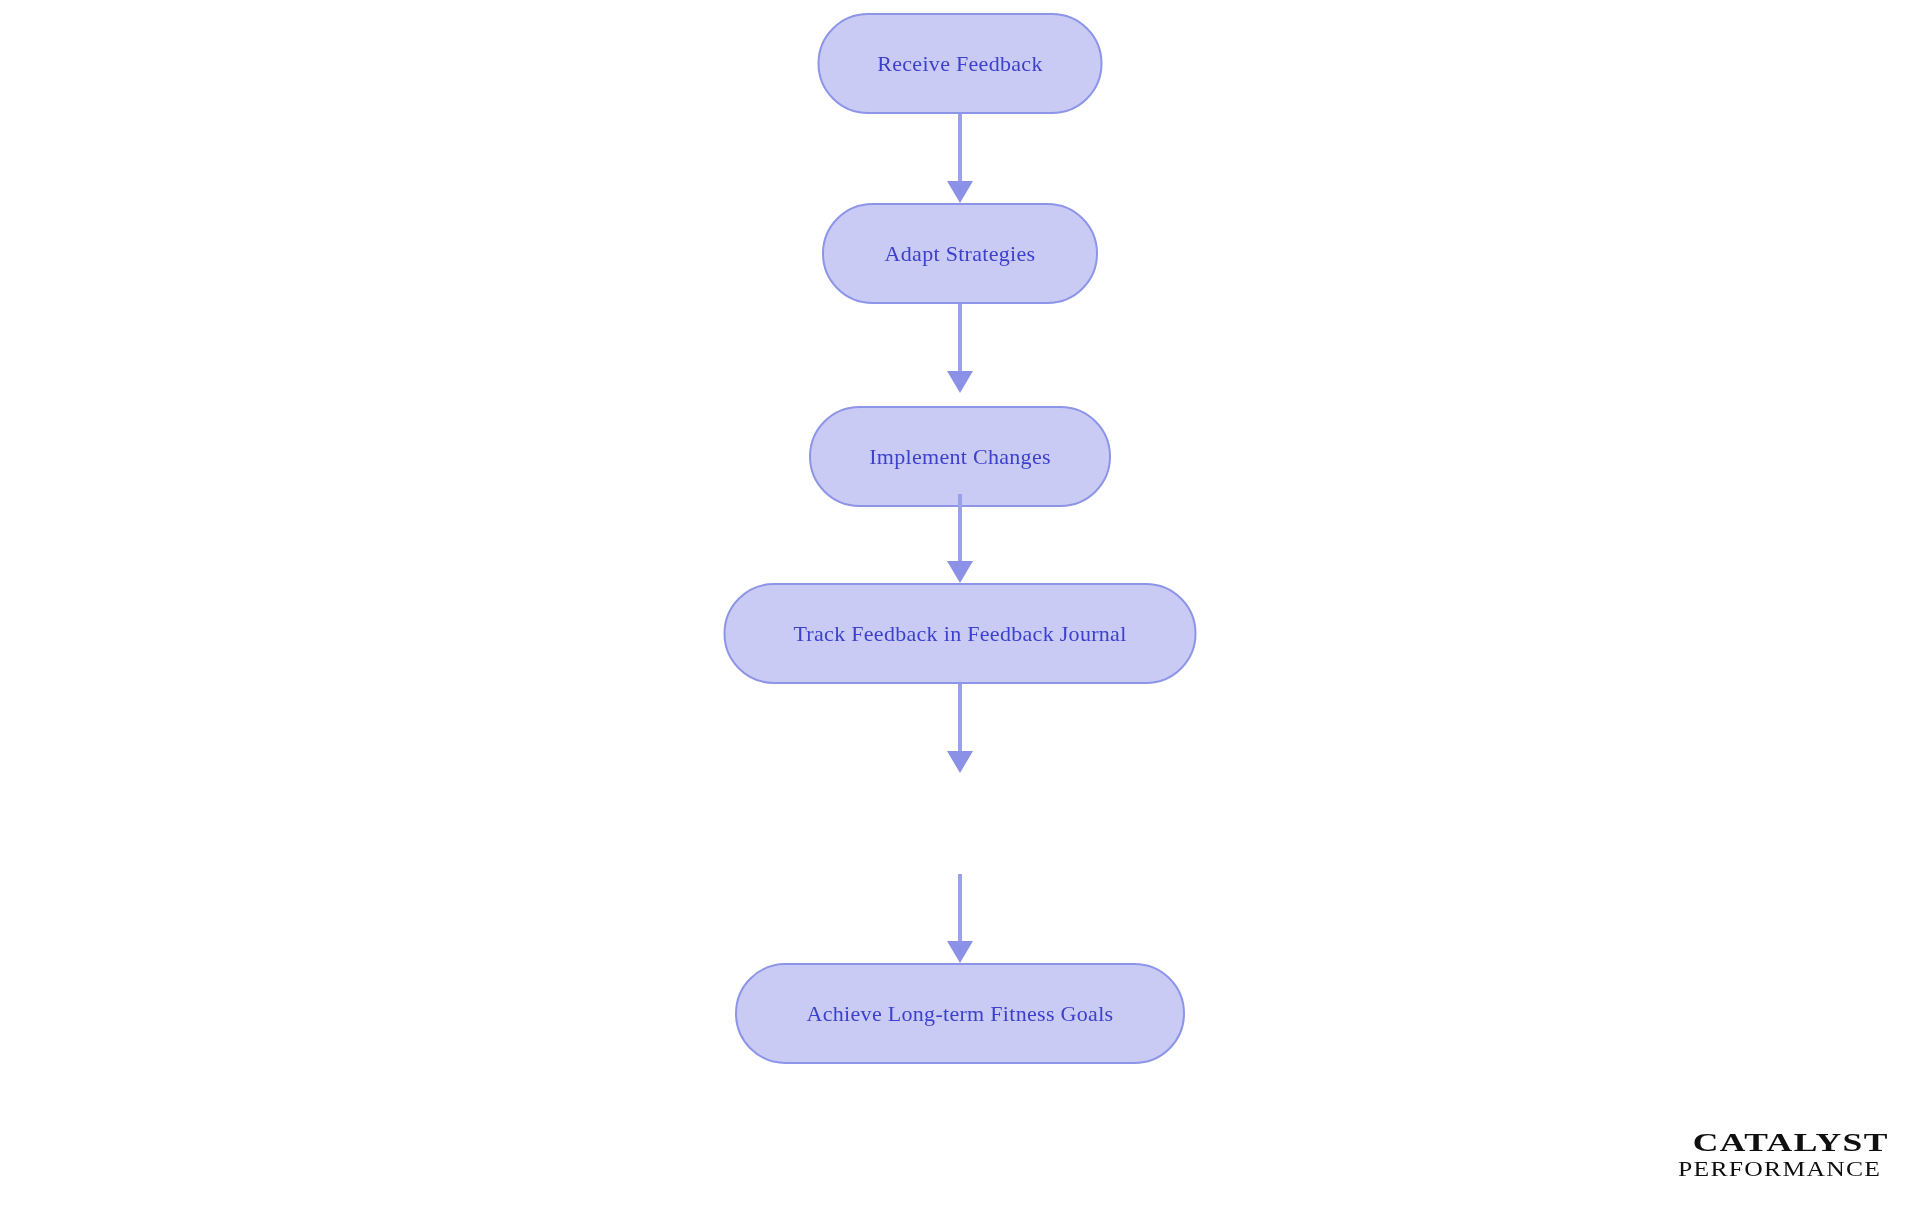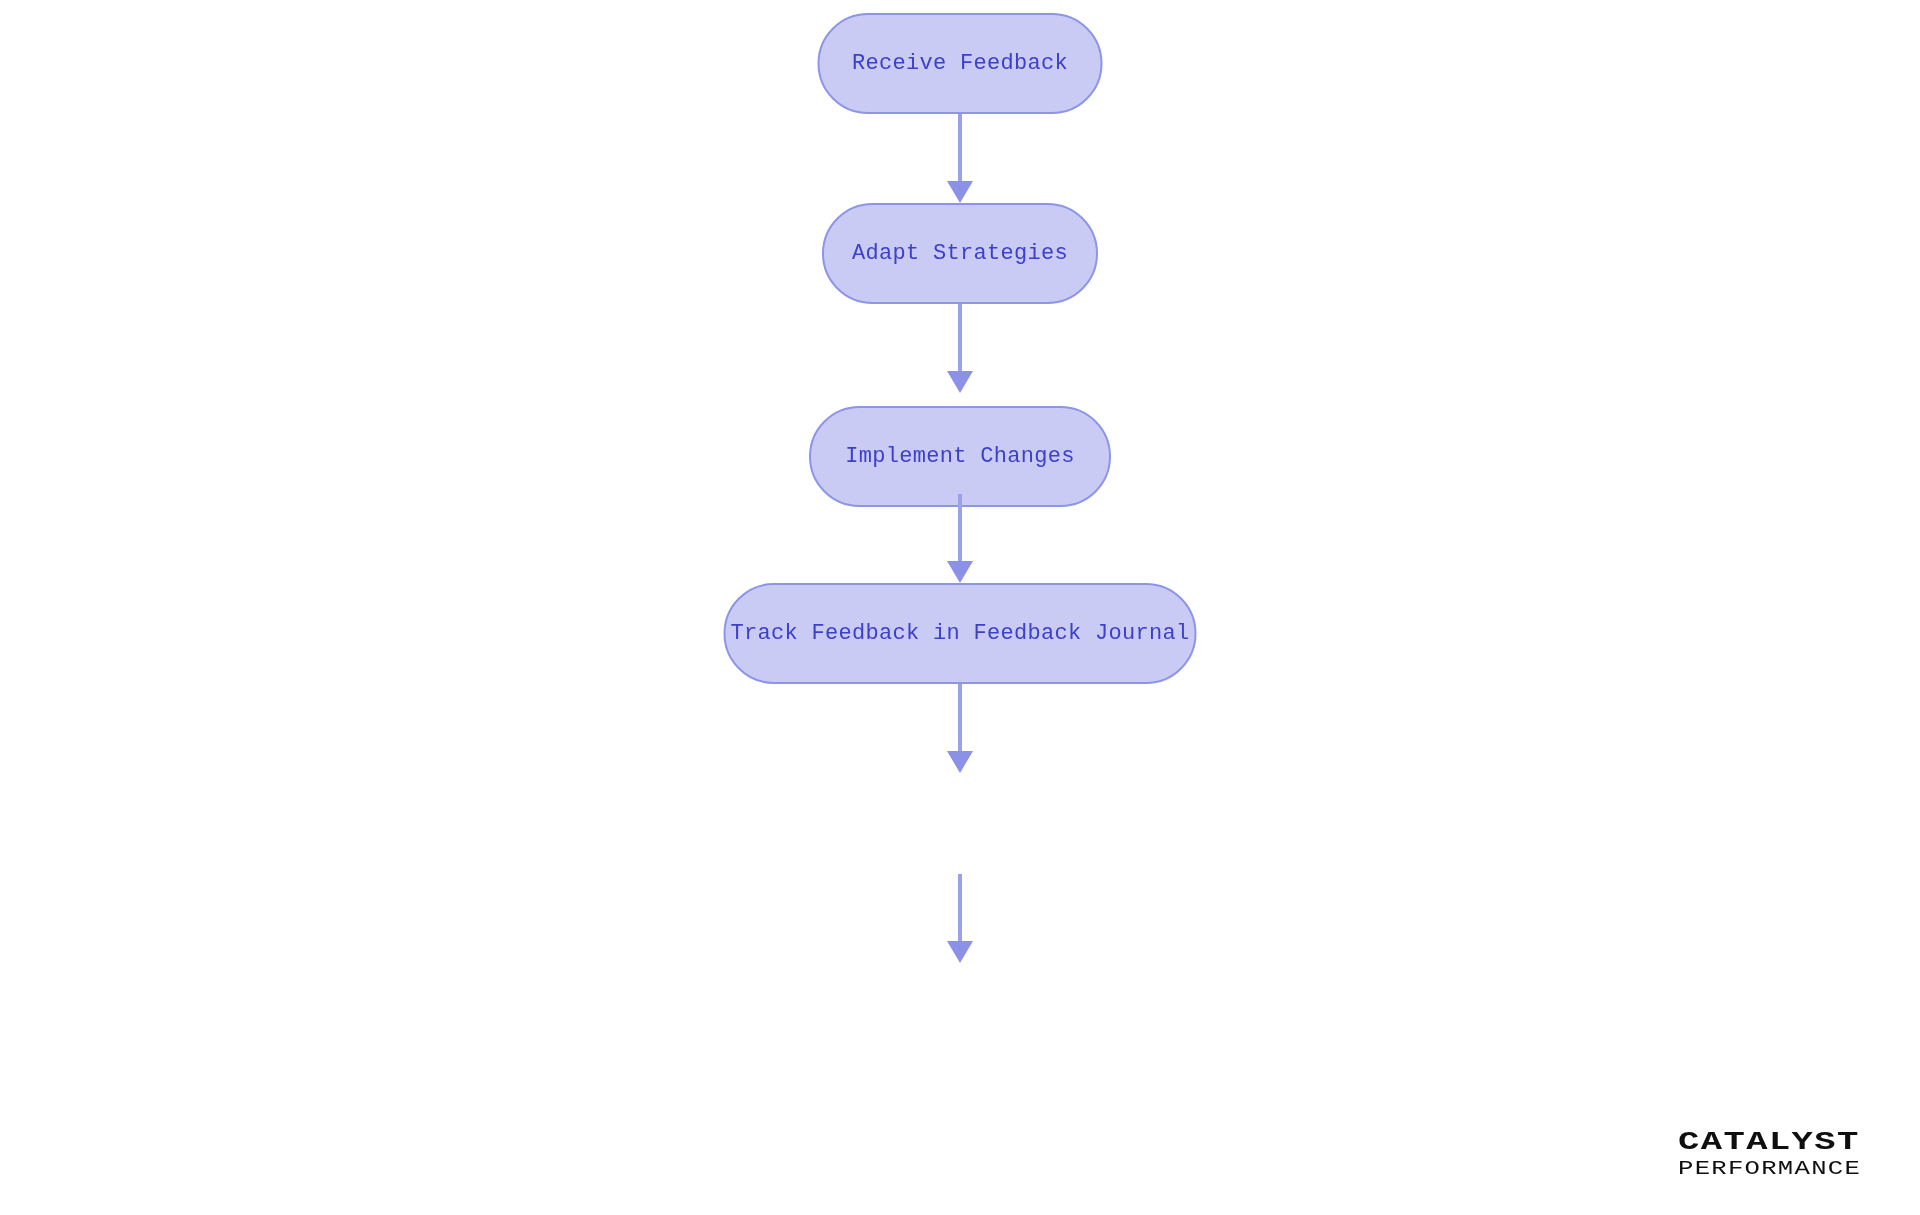--- a/index.html
+++ b/index.html
@@ -6,21 +6,22 @@
     margin: 0;
     padding: 0;
     background: #ffffff;
   }
   .canvas {
     position: relative;
     width: 1920px;
     height: 1215px;
     background: var(--background, #ffffff);
     overflow: hidden;
-    font-family: Liberation Mono, monospace;
+    font-family: Liberation Serif, serif;
+    text-align: center;
   }
   .node {
     position: absolute;
     left: 50%;
     transform: translateX(-50%);
     height: 101px;
     border-radius: 51px;
     background: var(--node-fill, #c9cbf5);
     border: 2px solid var(--node-border, #8d95e8);
     box-sizing: border-box;
@@ -123,19 +124,22 @@
     <div class="arrow-line"></div>
     <div class="arrow-head"></div>
   </div>
 
 
   <div class="arrow" style="top:874px; height:89px">
     <div class="arrow-line"></div>
     <div class="arrow-head"></div>
   </div>
 
+  <div class="node" style="top:963px; width:450px">
+    <span class="node-label">Achieve Long-term Fitness Goals</span>
+  </div>
 
   <div class="brand">
     <span class="brand-line1">CATALYST</span>
     <span class="brand-line2">PERFORMANCE</span>
   </div>
 
 </div>
 
 </body></html>

